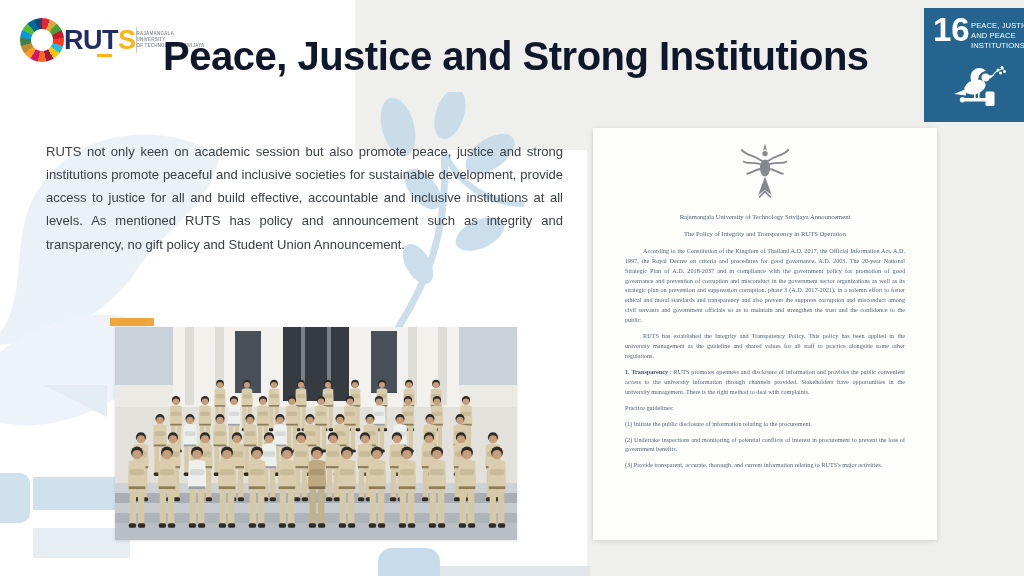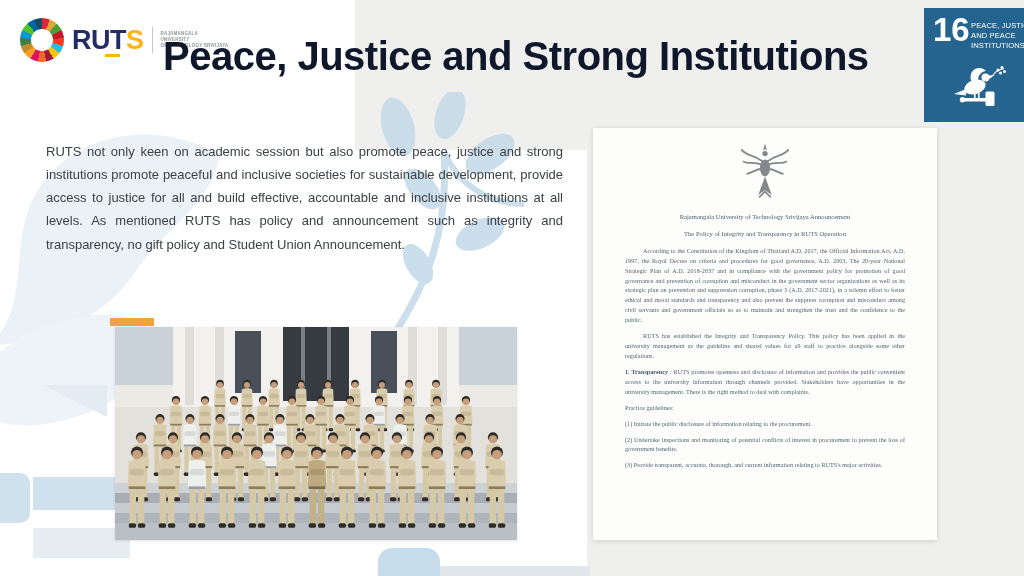--- a/index.html
+++ b/index.html
@@ -16,21 +16,21 @@
   .deco-dove{left:-30px;top:115px;width:300px;height:320px;opacity:.5;}
   .deco-leaves{left:328px;top:92px;width:212px;height:252px;opacity:.85;}
   .deco-tri{left:43px;top:385px;width:0;height:0;border-top:32px solid #e3ecf3;border-left:64px solid transparent;}
   .deco-rrect{left:0;top:473px;width:30px;height:50px;background:#cfe1ed;border-radius:0 10px 10px 0;}
   .deco-band1{left:33px;top:477px;width:107px;height:33px;background:#cfe1ed;}
   .deco-band2{left:33px;top:528px;width:97px;height:30px;background:#e6eef4;}
   .deco-pill{left:378px;top:548px;width:62px;height:28px;background:#c7dcea;border-radius:14px 14px 0 0;}
   .deco-bottombar{left:440px;top:566px;width:150px;height:10px;background:#e0e6ea;}
 
   
-  .logo{position:absolute;left:20px;top:18px;display:flex;align-items:center;gap:8px;z-index:5;}
+  .logo{position:absolute;left:20px;top:18px;display:flex;align-items:center;gap:0;z-index:5;}
   .sdg-wheel{position:relative;width:44px;height:44px;border-radius:50%;
     background:conic-gradient(#E5243B 0 21deg,#DDA63A 21deg 42deg,#4C9F38 42deg 64deg,#C5192D 64deg 85deg,
       #FF3A21 85deg 106deg,#26BDE2 106deg 127deg,#FCC30B 127deg 148deg,#A21942 148deg 169deg,
       #FD6925 169deg 191deg,#DD1367 191deg 212deg,#FD9D24 212deg 233deg,#BF8B2E 233deg 254deg,
       #3F7E44 254deg 275deg,#0A97D9 275deg 296deg,#56C02B 296deg 318deg,#00689D 318deg 339deg,#19486A 339deg 360deg);}
   .sdg-wheel::after{content:"";position:absolute;inset:11px;background:#fff;border-radius:50%;}
   .wordmark{position:relative;font-weight:800;font-size:27px;letter-spacing:-.5px;color:#232c65;line-height:1;}
   .wm-yellow{color:#fdb515;}
   .wordmark::after{content:"";position:absolute;left:33px;bottom:-3px;width:15px;height:3px;background:#fdb515;}
   .logo-divider{width:1px;height:26px;background:#c6c8cc;}

